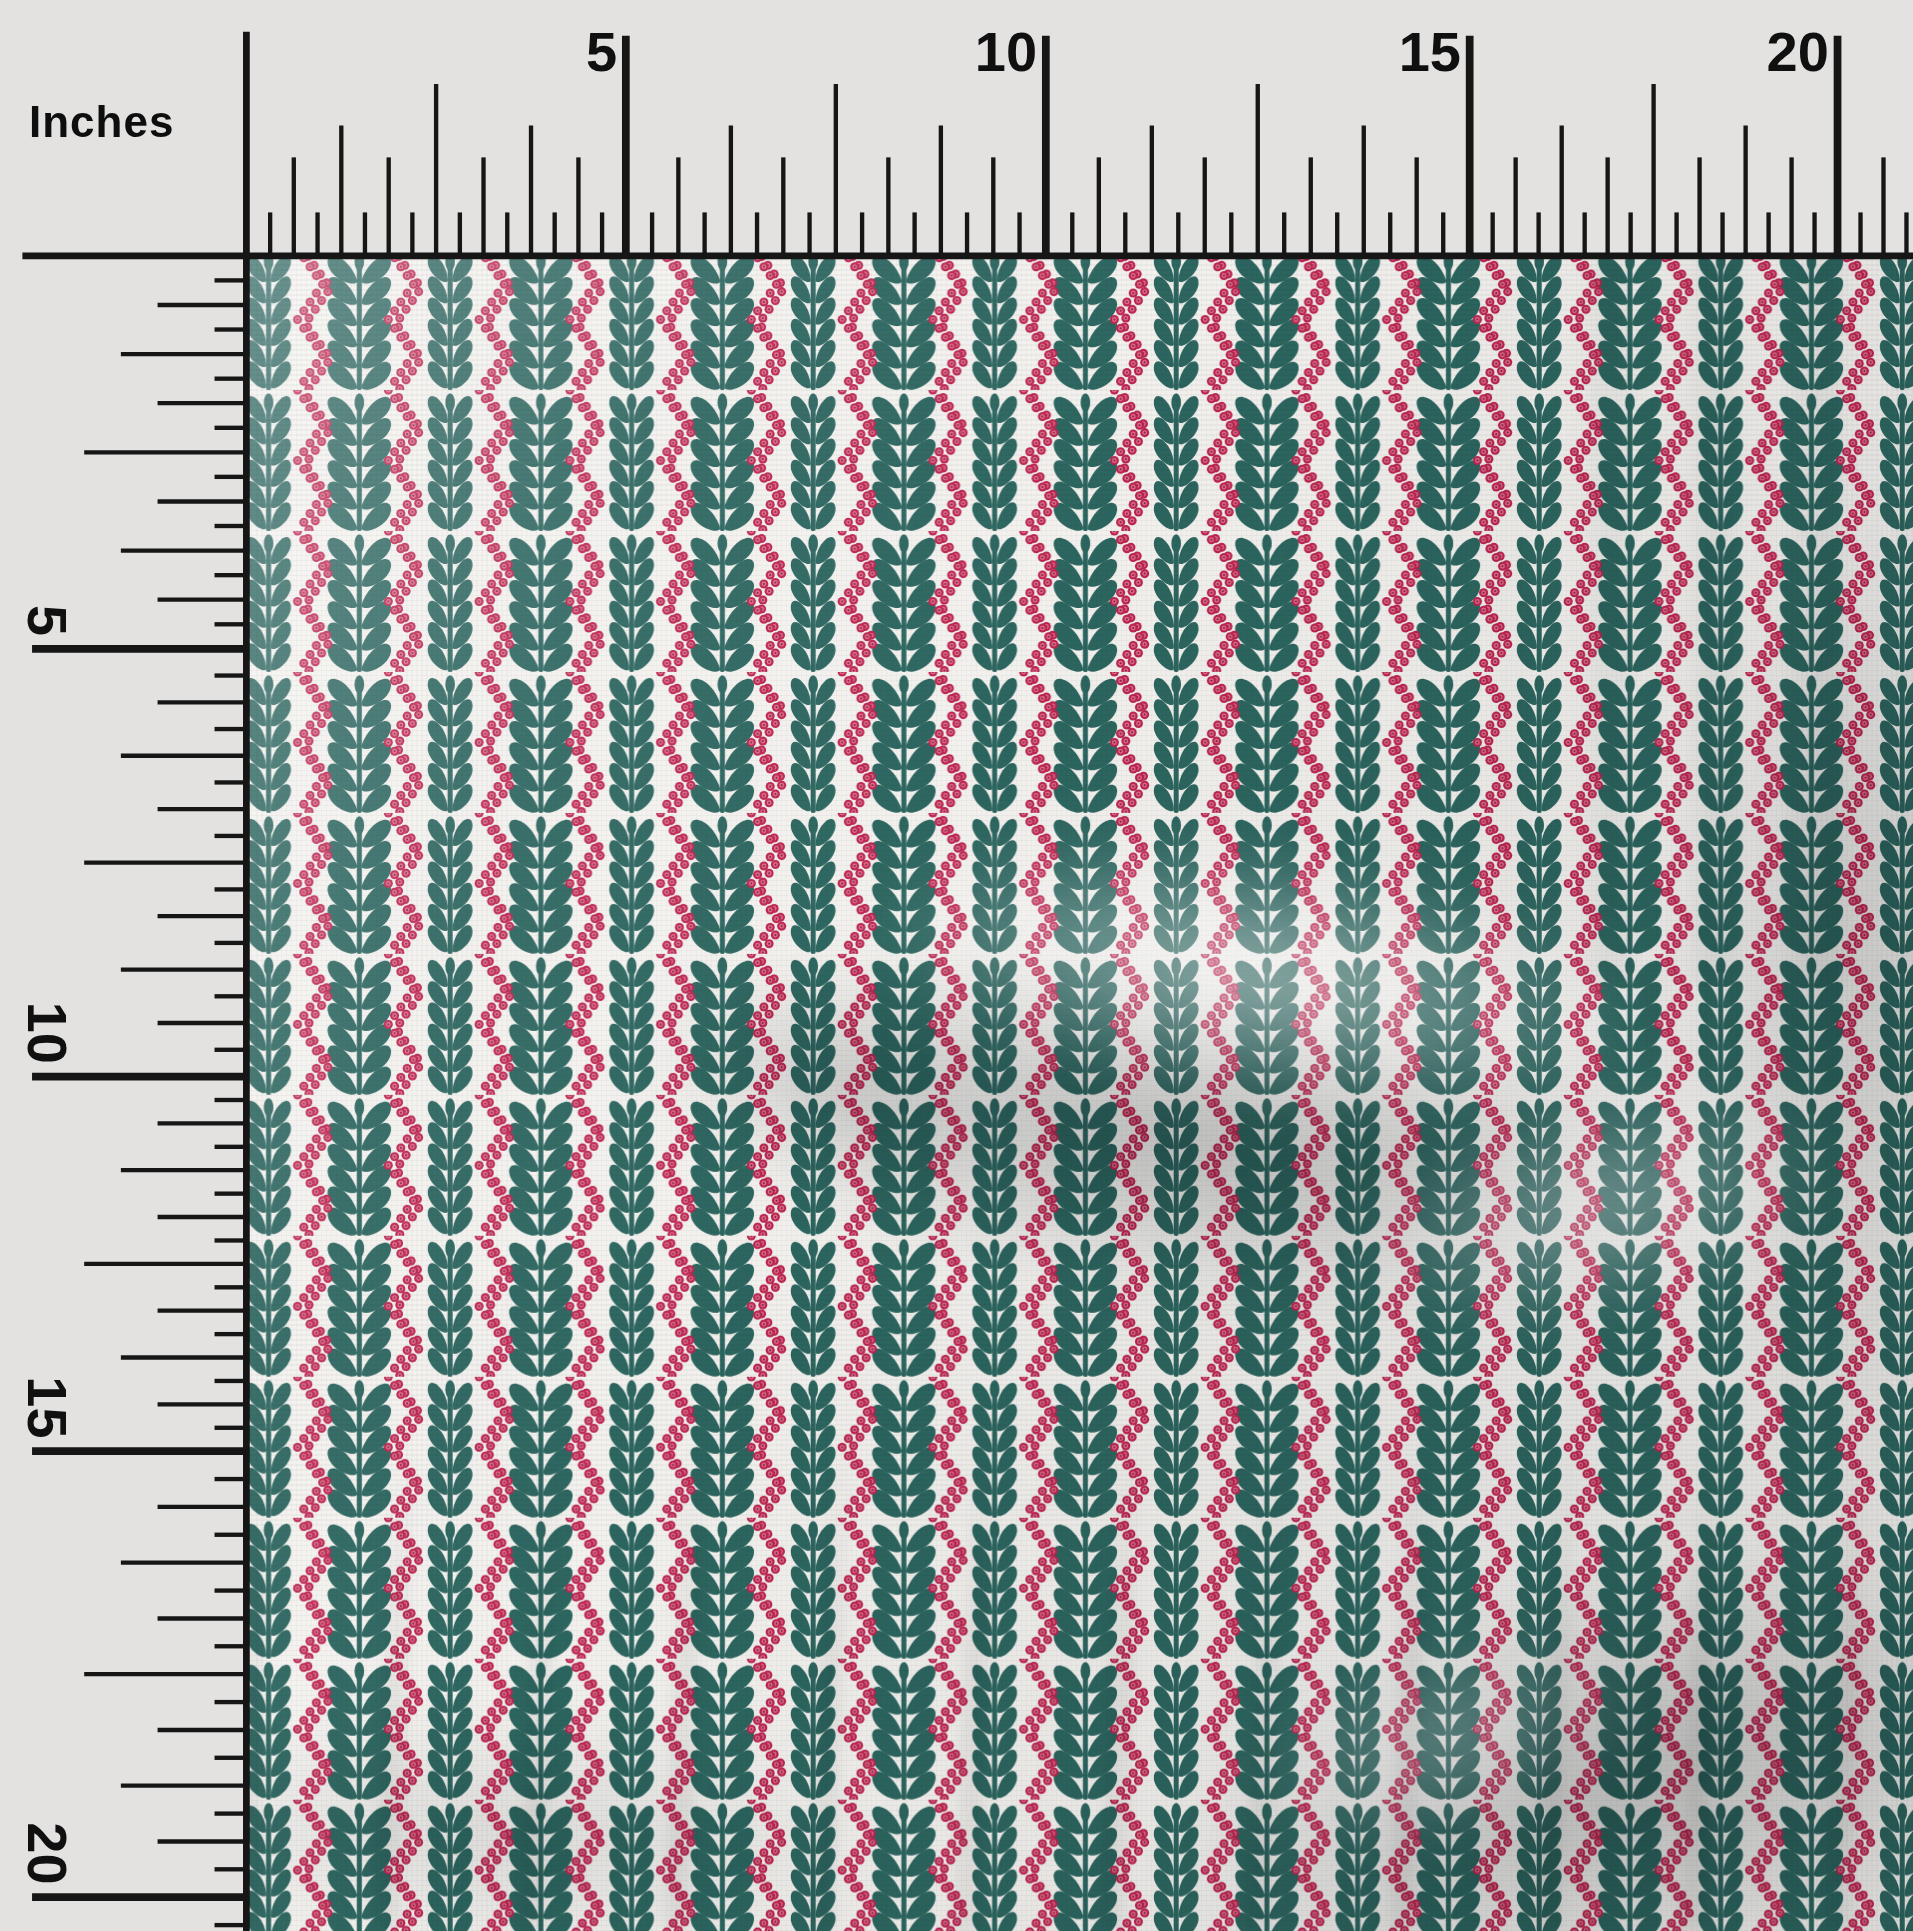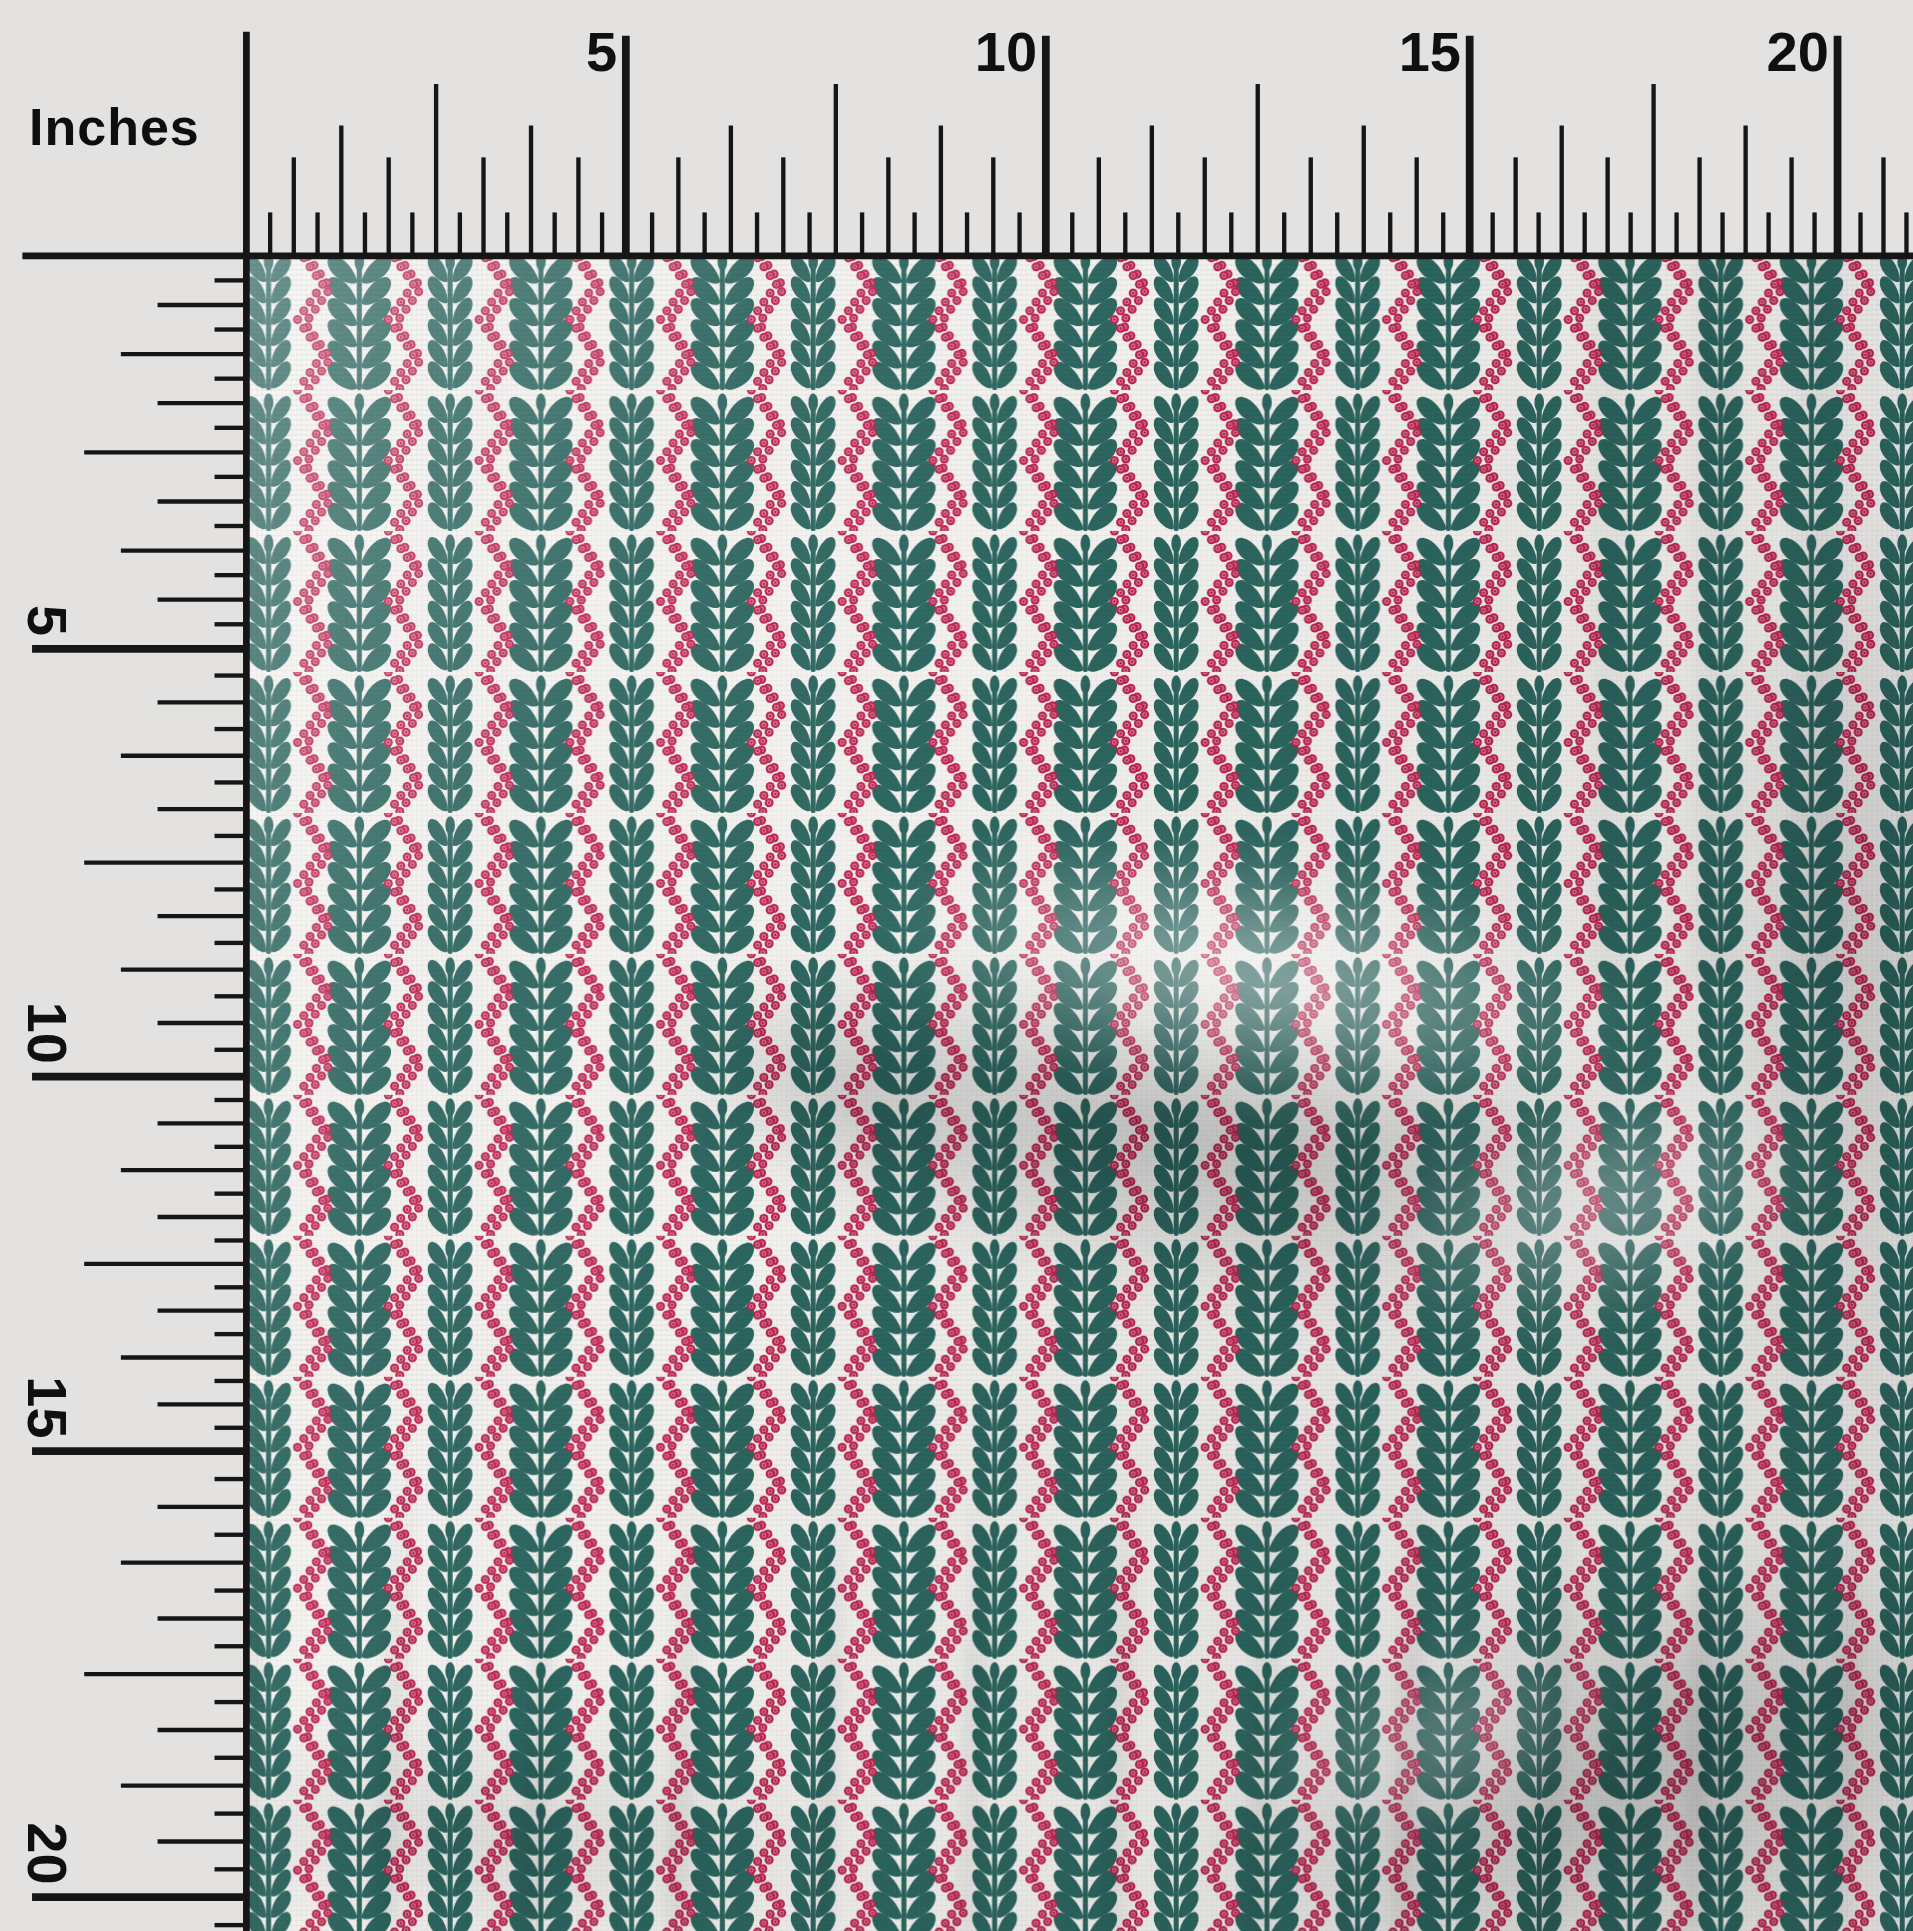--- a/index.html
+++ b/index.html
@@ -3,21 +3,21 @@
 <meta charset="utf-8">
 <style>
   html,body{margin:0;padding:0;}
   body{font-family:"Liberation Sans", sans-serif; background:#c9c9c9;}
   .scene{
     position:relative; width:1914px; height:1931px;
     background:#e3e2e1; overflow:hidden;
   }
   .inches-label{
     position:absolute; left:29px; top:97px;
-    font-size:52px; font-weight:700; color:#0e0e0e; letter-spacing:1px;
+    font-size:44px; font-weight:700; color:#0e0e0e; letter-spacing:1px;
   }
   .fabric-svg, .rulers-svg{
     position:absolute; left:0; top:0; width:1914px; height:1931px;
   }
   .rulers-svg{ pointer-events:none; }
   .rulers-svg text{
     font-family:"Liberation Sans", sans-serif; font-weight:700;
     font-size:58px; fill:#101010;
   }
   

